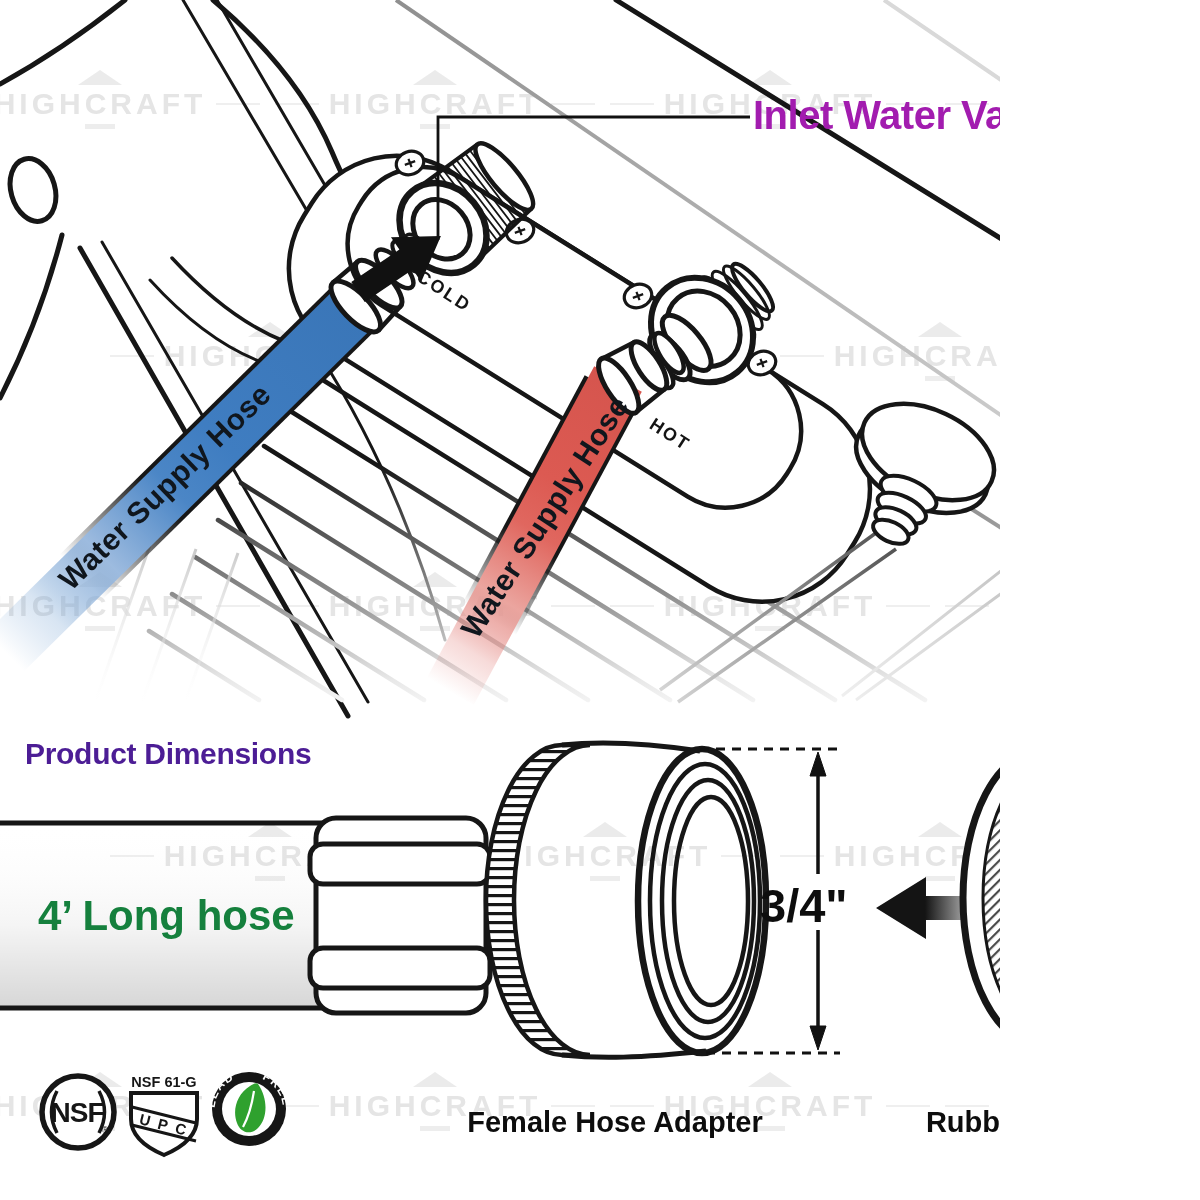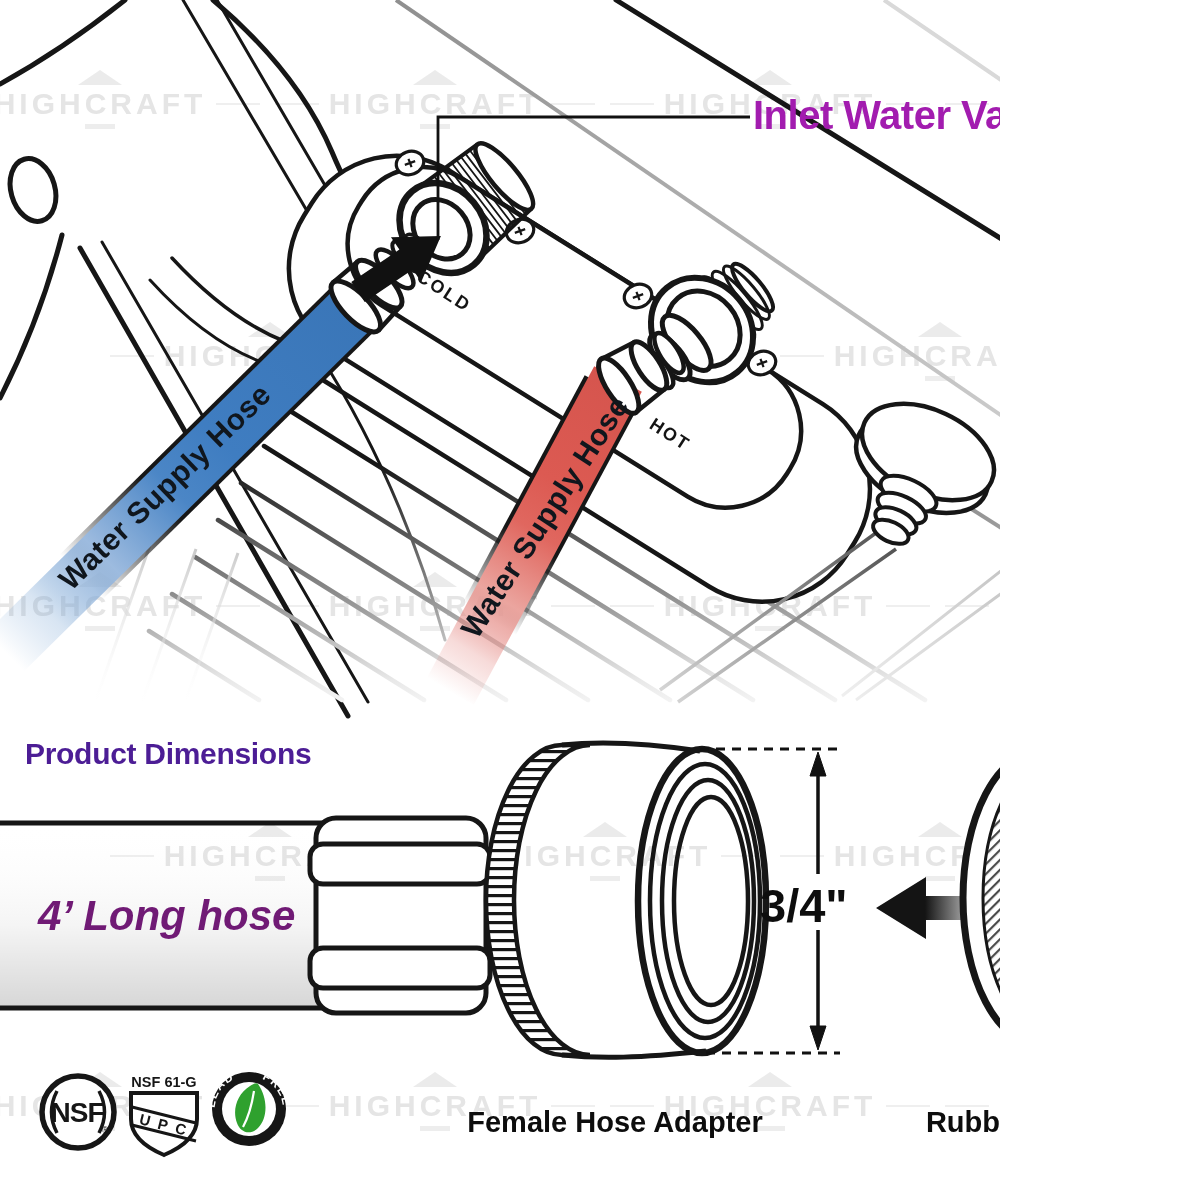--- a/index.html
+++ b/index.html
@@ -19,21 +19,21 @@
   .lbl{position:absolute;font-weight:700;white-space:nowrap;}
   .lbl-inlet{left:753px;top:93px;font-size:40px;letter-spacing:-0.5px;color:#a21caf;}
   .lbl-cold{left:424px;top:266px;font-size:18px;letter-spacing:2.5px;transform:rotate(33deg);
             transform-origin:left top;color:#141414;}
   .lbl-hot{left:657px;top:414px;font-size:18px;letter-spacing:2px;transform:rotate(33deg);
            transform-origin:left top;color:#141414;}
   .lbl-hose{width:310px;text-align:center;font-size:30px;letter-spacing:0.5px;color:#10161d;}
   .lbl-hose-blue{left:10px;top:470px;transform:rotate(-44deg);}
   .lbl-hose-red{left:390px;top:500px;transform:rotate(-57deg);}
   .lbl-proddim{left:25px;top:737px;font-size:30px;letter-spacing:-0.3px;color:#4c1d95;}
-  .lbl-4ft{left:38px;top:892px;font-size:42px;color:#701a75;font-style:italic;}
+  .lbl-4ft{left:38px;top:892px;font-size:42px;color:#15803d;}
   .lbl-34{left:760px;top:878px;font-size:47px;color:#0d0d0d;}
   .lbl-part{font-size:29px;text-align:center;color:#0d0d0d;}
   .lbl-adapter{left:420px;top:1106px;width:390px;}
   .lbl-washer{left:880px;top:1106px;width:305px;}
 </style>
 </head>
 <body>
 
 <div class="canvas">
 

